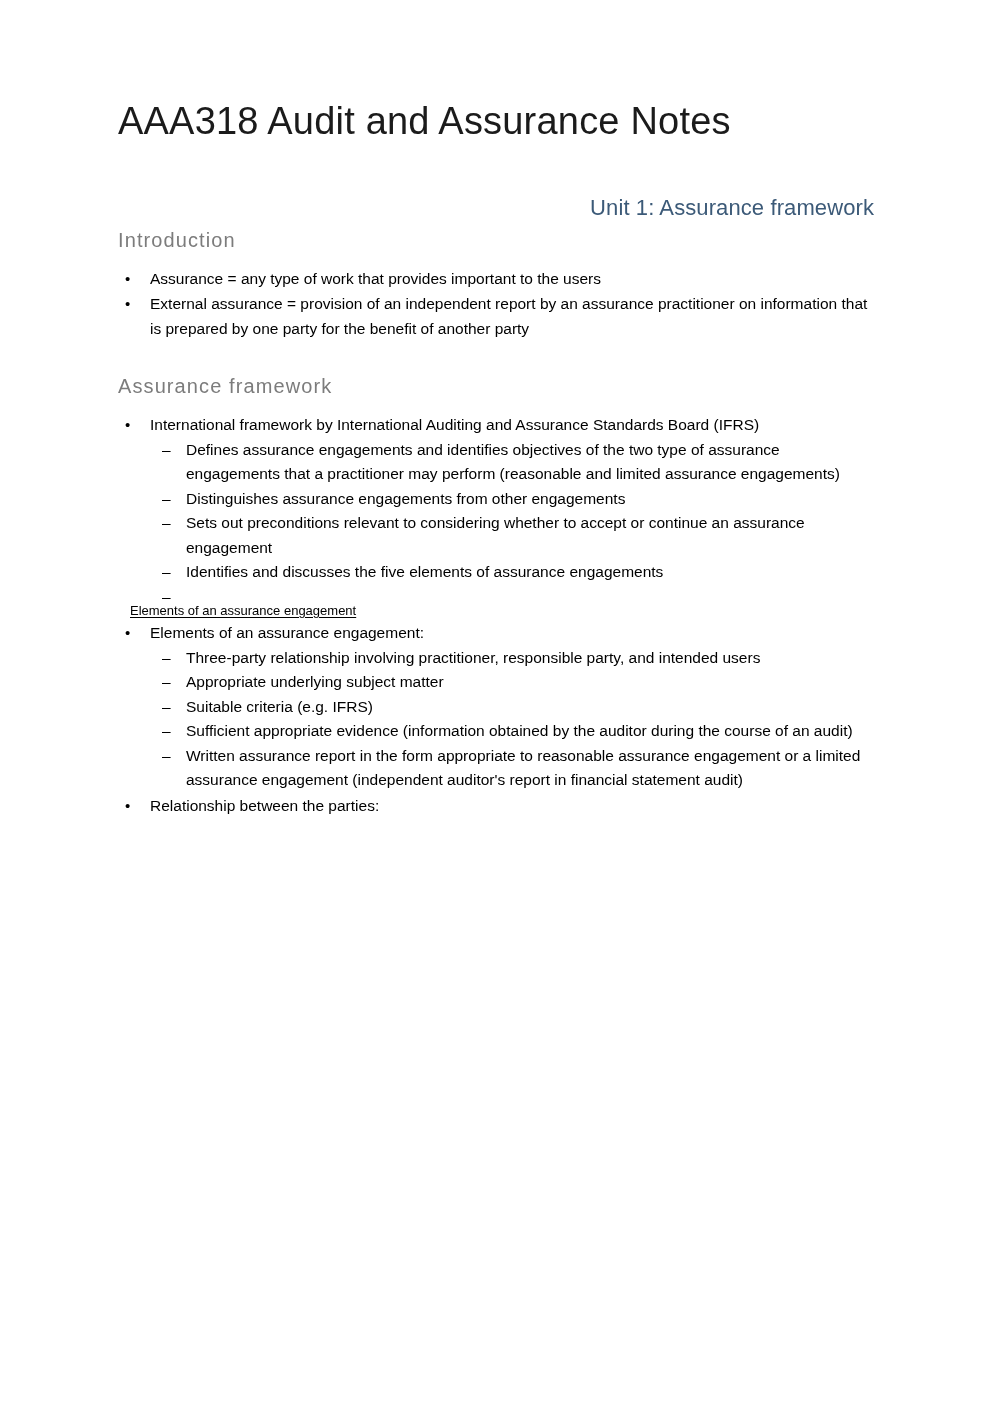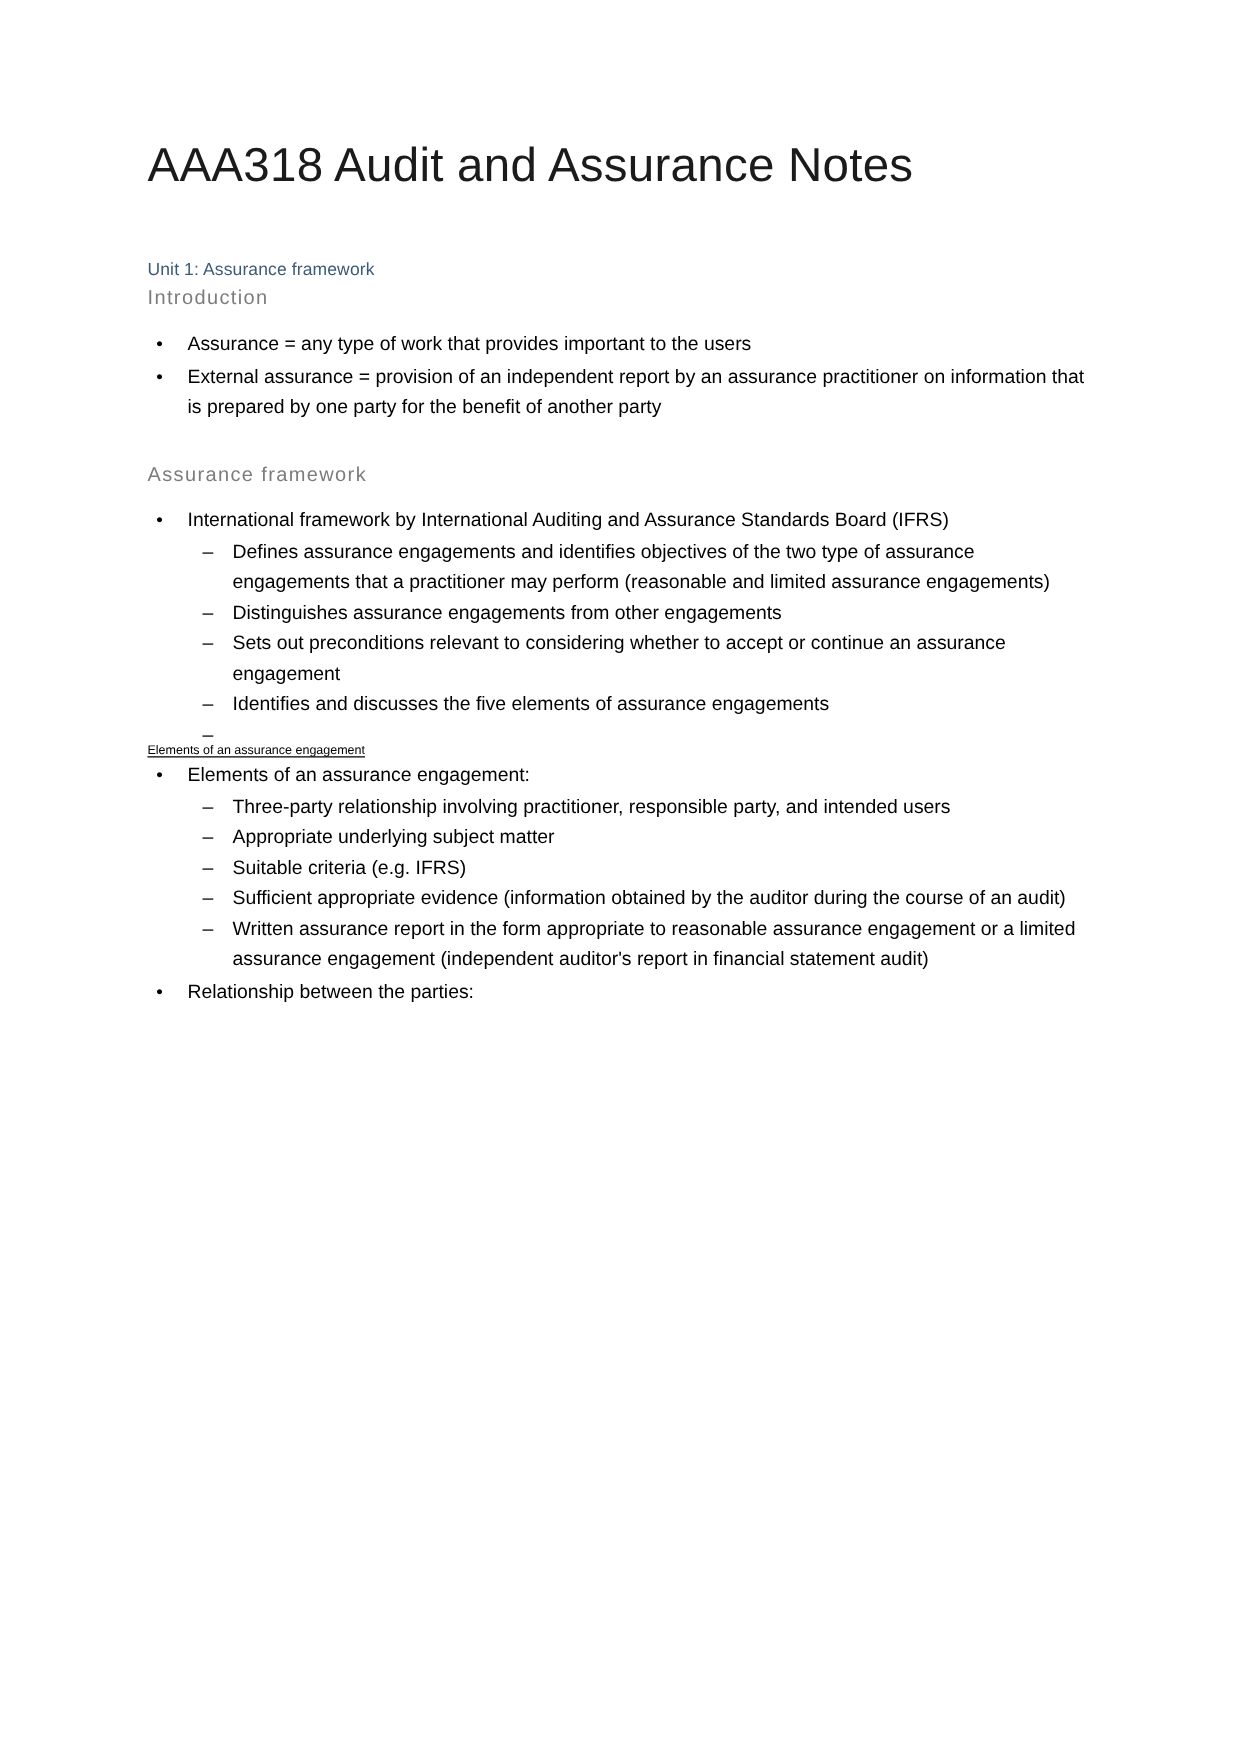--- a/index.html
+++ b/index.html
@@ -14,67 +14,68 @@
     position: relative;
     width: 991px;
     height: 1402px;
     background: #ffffff;
     overflow: hidden;
     box-sizing: border-box;
   }
   .content {
     position: absolute;
     left: 118px;
-    top: 112px;
+    top: 100px;
     width: 756px;
   }
 
   
   .doc-title {
     font-size: 38px;
     font-weight: 400;
     color: #1b1b1b;
     letter-spacing: 0.2px;
     line-height: 1.12;
     margin: 0 0 52px 0;
     white-space: nowrap;
   }
 
   
   .h-unit {
-    font-size: 14px;
+    font-size: 22px;
     font-weight: 400;
     color: #3c5a78;
     letter-spacing: 0.1px;
     line-height: 1.2;
     margin: 0 0 6px 0;
+    text-align: right;
   }
 
   
   .h-sub {
-    font-size: 16px;
+    font-size: 20px;
     font-weight: 400;
     color: #7c7c7c;
     letter-spacing: 1.1px;
     line-height: 1.3;
     margin: 0 0 14px 0;
   }
   .h-sub.spaced-top {
     margin-top: 32px;
   }
 
   
   .h-underline {
-    font-size: 10px;
+    font-size: 13px;
     font-weight: 400;
     color: #000000;
     text-decoration: underline;
     text-underline-offset: 2px;
     line-height: 1.35;
-    margin: 0 0 2px 0;
+    margin: 0 0 2px 12px;
   }
 
   
   ul.lvl1 {
     list-style: none;
     margin: 0;
     padding: 0;
   }
   ul.lvl1 > li.bullet {
     position: relative;

